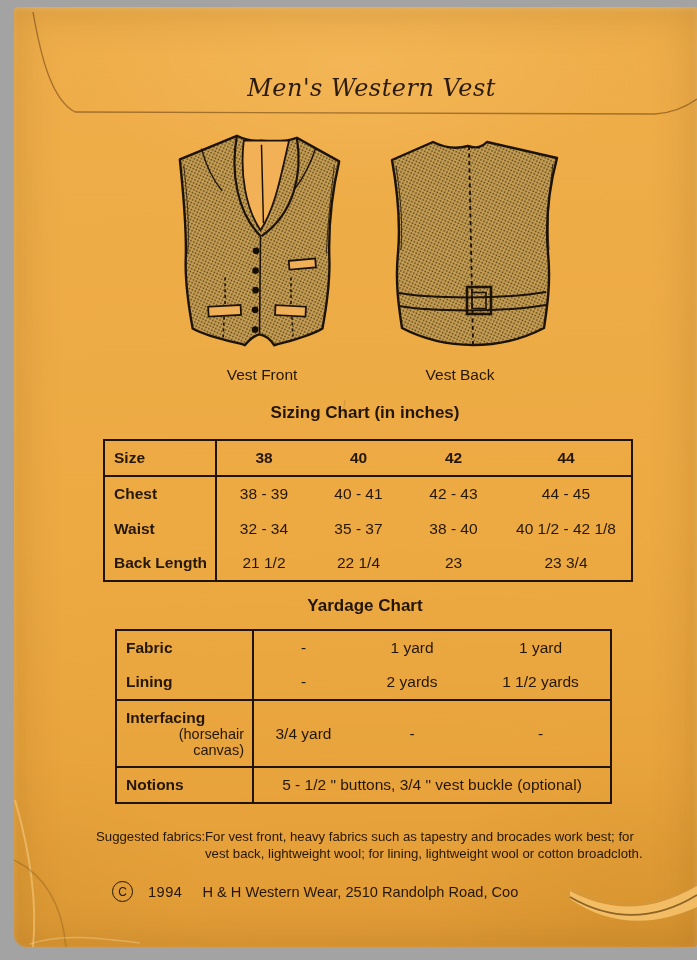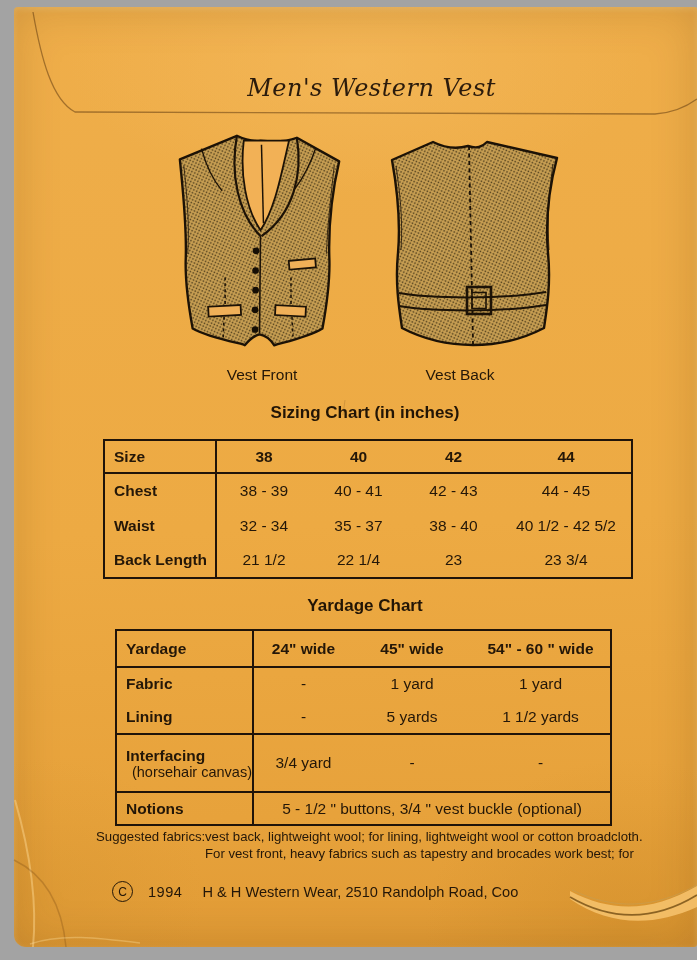--- a/index.html
+++ b/index.html
@@ -20,21 +20,21 @@
         font-size:15.5px;color:#241708;}
   .vl-front{left:197px;} .vl-back{left:395px;}
   .chart-heading{position:absolute;left:33px;right:0;text-align:center;
         font-size:17px;font-weight:bold;color:#221506;}
   .h-sizing{top:403px;} .h-yardage{top:596px;}
   table{position:absolute;border-collapse:collapse;table-layout:fixed;
         font-size:15.5px;color:#241708;}
   table,td{border:0;}
   .sz-table{left:103px;top:439px;width:528px;border:2.5px solid #201409;}
   .yd-table{left:115px;top:629px;width:495px;border:2.5px solid #201409;}
-  td{text-align:center;vertical-align:middle;padding:0;font-weight:normal;}
+  td{text-align:center;vertical-align:middle;padding:8px;font-weight:normal;}
   td.lbl{text-align:left;padding-left:9px;font-weight:bold;border-right:2.5px solid #201409;}
   tr.head td{font-weight:bold;border-bottom:2.5px solid #201409;}
   tr.sep td{border-bottom:2.5px solid #201409;}
   .sz-table tr{height:35px;} .sz-table tr.head{height:33px;}
   .yd-table tr.head{height:37px;} .yd-table tr.r-fab{height:33px;}
   .yd-table tr.r-lin{height:34px;} .yd-table tr.r-int{height:58px;}
   .yd-table tr.r-not{height:33px;}
   .lbl .note{display:block;font-weight:normal;font-size:14.5px;margin-top:-1px;text-align:right;}
   .sugg{position:absolute;left:82px;top:829px;font-size:13.2px;line-height:16.5px;}
   .sugg .slabel{position:absolute;left:14px;top:0;font-weight:normal;white-space:nowrap;}
@@ -141,21 +141,21 @@
       <td>38 - 39</td>
       <td>40 - 41</td>
       <td>42 - 43</td>
       <td>44 - 45</td>
     </tr>
     <tr>
       <td class="lbl">Waist</td>
       <td>32 - 34</td>
       <td>35 - 37</td>
       <td>38 - 40</td>
-      <td>40 1/2 - 42 5/2</td>
+      <td>40 1/2 - 42 1/8</td>
     </tr>
     <tr>
       <td class="lbl">Back Length</td>
       <td>21 1/2</td>
       <td>22 1/4</td>
       <td>23</td>
       <td>23 3/4</td>
     </tr>
   </tbody>
     </table>
@@ -163,36 +163,30 @@
   <div class="chart-heading h-yardage">Yardage Chart</div>
 
   <table class="yd-table">
     <colgroup>
         <col style="width:137px">
         <col style="width:100px">
         <col style="width:118px">
         <col style="width:140px">
       </colgroup>
     <tbody>
-        <tr class="head">
-      <td class="lbl">Yardage</td>
-      <td>24" wide</td>
-      <td>45" wide</td>
-      <td>54" - 60 " wide</td>
-    </tr>
     <tr class="r-fab">
       <td class="lbl">Fabric</td>
       <td>-</td>
       <td>1 yard</td>
       <td>1 yard</td>
     </tr>
     <tr class="r-lin sep">
       <td class="lbl">Lining</td>
       <td>-</td>
-      <td>5 yards</td>
+      <td>2 yards</td>
       <td>1 1/2 yards</td>
     </tr>
     <tr class="r-int sep">
       <td class="lbl">
         <span>Interfacing</span>
         <span class="note">(horsehair canvas)</span>
       </td>
       <td>3/4 yard</td>
       <td>-</td>
       <td>-</td>
@@ -200,22 +194,22 @@
     <tr class="r-not">
       <td class="lbl">Notions</td>
       <td colspan="3">5  - 1/2 " buttons, 3/4 " vest buckle (optional)</td>
     </tr>
   </tbody>
     </table>
 
   <div class="sugg">
     <span class="slabel">Suggested fabrics:</span>
     <div class="slines">
+      <div>For vest front, heavy fabrics such as tapestry and brocades work best; for</div>
       <div>vest back, lightweight wool; for lining, lightweight wool or cotton broadcloth.</div>
-      <div>For vest front, heavy fabrics such as tapestry and brocades work best; for</div>
     </div>
   </div>
 
   <div class="footer">
     <span class="csym">C</span>
     <span class="year">1994</span>
     <span>H &amp; H Western Wear, 2510 Randolph Road, Coo</span>
   </div>
 
   <svg class="overlay" width="697" height="960" viewBox="0 0 697 960">

